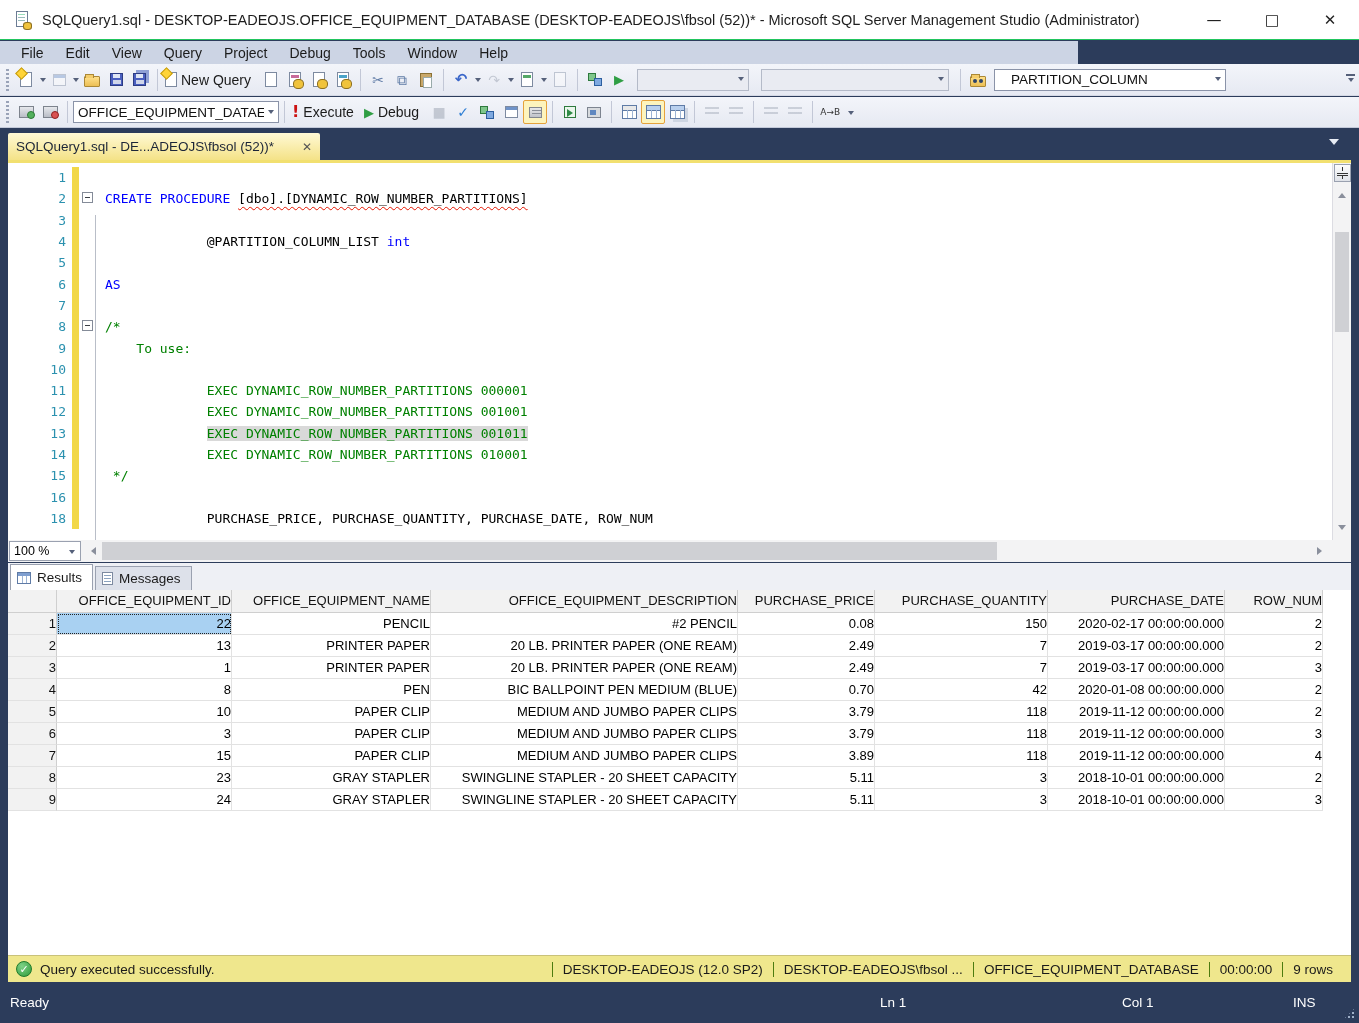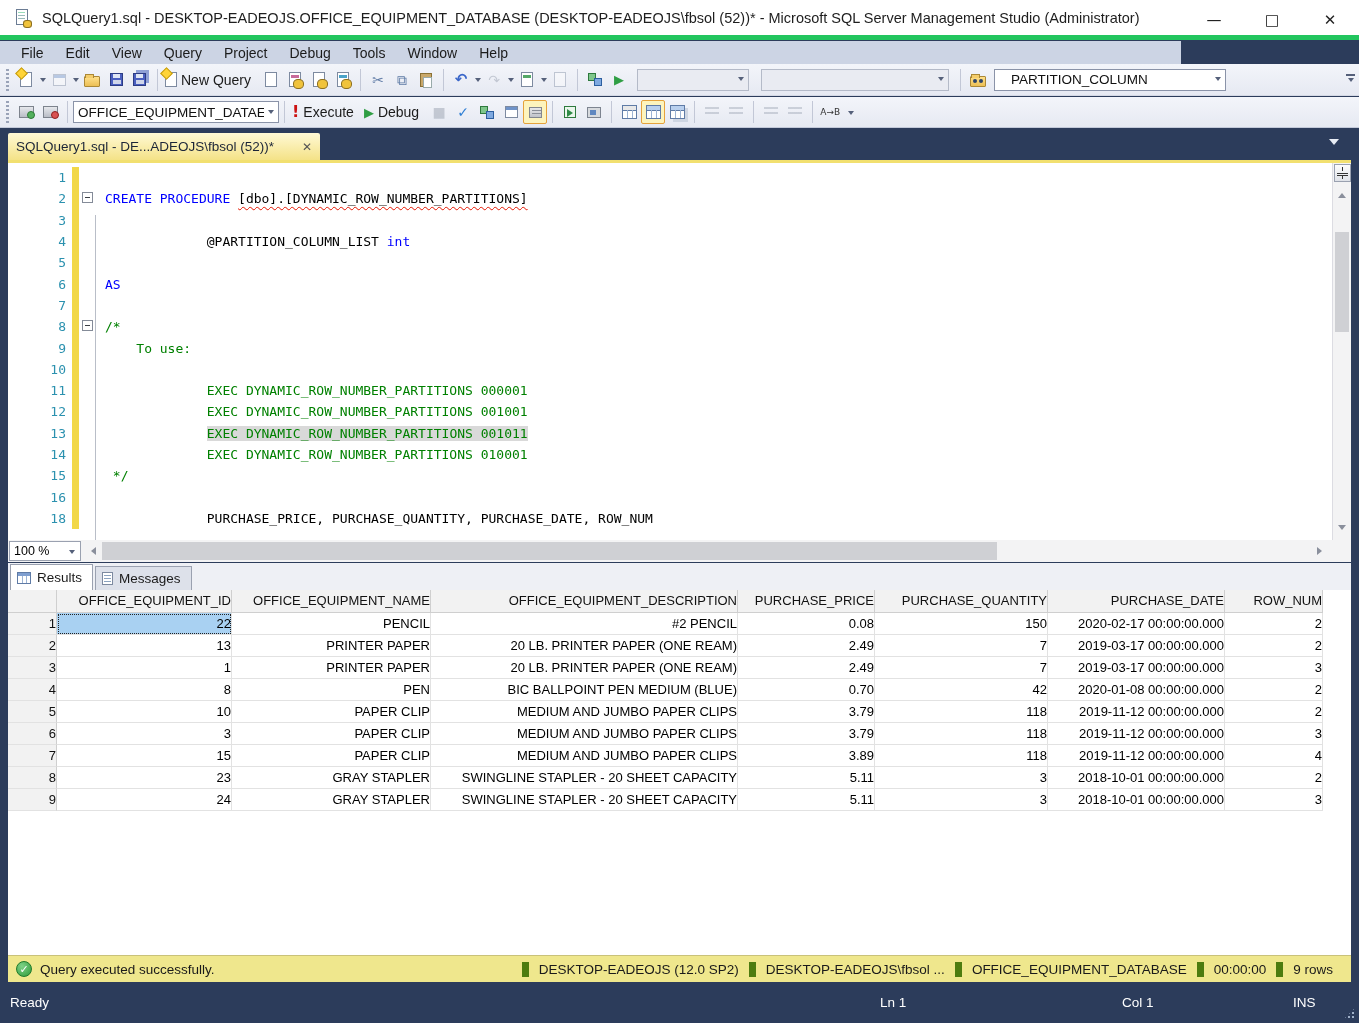--- a/index.html
+++ b/index.html
@@ -1,30 +1,30 @@
 <!DOCTYPE html>
 <html><head>
 <meta charset="utf-8">
 <style>
   * { margin:0; padding:0; box-sizing:border-box; }
   html,body { width:1359px; height:1023px; overflow:hidden; }
   body { background:#2c3c5b; font-family:"Liberation Sans", sans-serif; position:relative; }
 
   
-  .titlebar { position:absolute; top:0; left:0; width:1359px; height:40px; background:#ffffff; border-bottom:5px solid #22c55e; display:flex; align-items:center; }
+  .titlebar { position:absolute; top:0; left:0; width:1359px; height:40px; background:#ffffff; border-bottom:1px solid #22c55e; display:flex; align-items:center; }
   .appicon { width:18px; height:18px; margin:0 10px 0 14px; position:relative; }
   .appicon .pg { position:absolute; left:2px; top:0; width:12px; height:16px; background:#fff; border:1px solid #6b7c94; }
   .appicon .pg::after { content:""; position:absolute; left:1px; top:2px; width:7px; height:1px; background:#9db; box-shadow:0 3px 0 #9bb, 0 6px 0 #9bb; }
   .appicon .db { position:absolute; right:0; bottom:-1px; width:9px; height:8px; background:#f0c33c; border:1px solid #8d6f1e; border-radius:40%; }
   .title-text { font-size:14.5px; color:#1e1e1e; white-space:nowrap; overflow:hidden; max-width:1120px; }
   .wctl { position:absolute; top:0; right:0; height:40px; display:flex; }
   .wbtn { width:58px; height:40px; display:flex; align-items:center; justify-content:center; font-size:15px; color:#222; font-family:"DejaVu Sans", sans-serif; }
 
   
-  .menubar { position:absolute; top:41px; left:0; width:1181px; height:23px; background:#ccd4e4; display:flex; align-items:center; padding-left:10px; }
+  .menubar { position:absolute; top:41px; left:0; width:1078px; height:23px; background:#ccd4e4; display:flex; align-items:center; padding-left:10px; }
   .mitem { font-size:14px; color:#1b1b1b; padding:2px 11px; }
 
   
   .toolbar { position:absolute; left:0; width:1359px; background:linear-gradient(#f3f5fa,#e6e9f2); display:flex; align-items:center; }
   .tb1 { top:64px; height:32px; border-bottom:1px solid #d4d8e4; }
   .tb2 { top:97px; height:31px; border-bottom:1px solid #c3c9d9; }
   .grip { width:5px; height:22px; margin:0 4px 0 5px; background:repeating-linear-gradient(180deg,#9aa3b8 0 2px, transparent 2px 4px); background-size:3px 100%; background-repeat:no-repeat; background-position:center; }
   .sep { width:1px; height:22px; background:#c2c7d6; margin:0 5px; }
   .tbtn { height:24px; min-width:24px; display:flex; align-items:center; justify-content:center; border-radius:2px; padding:0 2px; position:relative; }
   .tbtn.dis { opacity:.42; }
@@ -139,21 +139,21 @@
   .grow { display:flex; }
   .grh { width:49px; height:22px; background:#f2f2f2; border-right:1px solid #cfcfcf; border-bottom:1px solid #e2e2e2; padding:3px 0 0 10px; color:#111; }
   .gc { height:22px; border-right:1px solid #e2e2e2; border-bottom:1px solid #e2e2e2; padding:3px 0 0 6px; color:#000; white-space:nowrap; overflow:hidden; }
   .gc.sel { background:#a9d1f2; outline:1px dotted #222; outline-offset:-2px; }
 
   
   .ybar { position:absolute; left:8px; right:8px; bottom:41px; height:27px; background:#efe78d; display:flex; align-items:center; font-size:13.5px; color:#1a1a1a; border-top:1px solid #c9c27a; }
   .okicon { width:16px; height:16px; border-radius:50%; background:radial-gradient(circle at 35% 30%, #7ed287, #2f9a3a); border:1px solid #1f7a2a; color:#fff; font-size:11px; display:flex; align-items:center; justify-content:center; margin:0 8px; font-family:"DejaVu Sans",sans-serif; }
   .ymsg { flex:1; }
   .ysegs { display:flex; align-items:center; height:100%; padding-right:8px; }
-  .sseg { padding:0 10px; border-left:7px solid #4d7c0f; white-space:nowrap; }
+  .sseg { padding:0 10px; border-left:1px solid #4d7c0f; white-space:nowrap; }
 
   
   .bottombar { position:absolute; left:0; bottom:0; width:1359px; height:41px; background:#2c3c5b; color:#fff; font-size:13.5px; }
   .bb-ready { position:absolute; left:10px; top:13px; }
   .bb-ln { position:absolute; left:880px; top:13px; }
   .bb-col { position:absolute; left:1122px; top:13px; }
   .bb-ins { position:absolute; left:1293px; top:13px; }
   .sizegrip { position:absolute; right:3px; bottom:3px; width:13px; height:13px; background-image:radial-gradient(#9fb0c8 1.1px, transparent 1.2px); background-size:4px 4px; clip-path:polygon(100% 0, 100% 100%, 0 100%); }
 
   .glyph.red { color:#cc1111; font-weight:bold; font-size:16px; }

